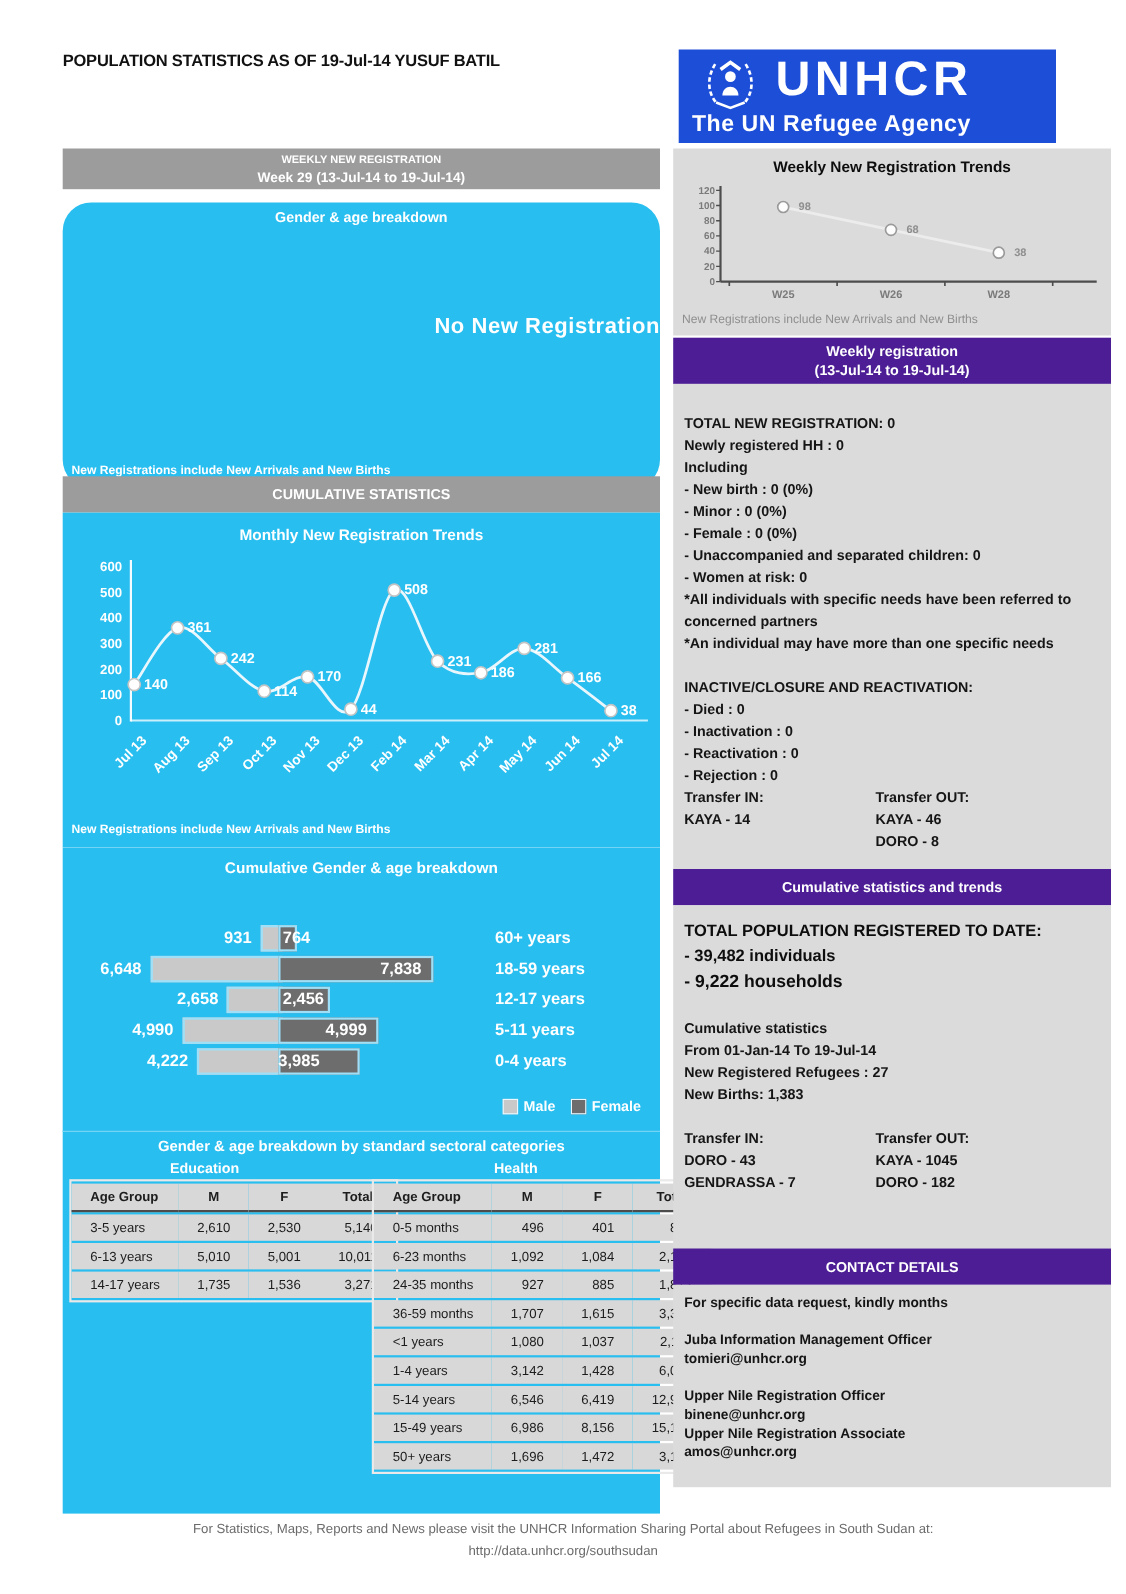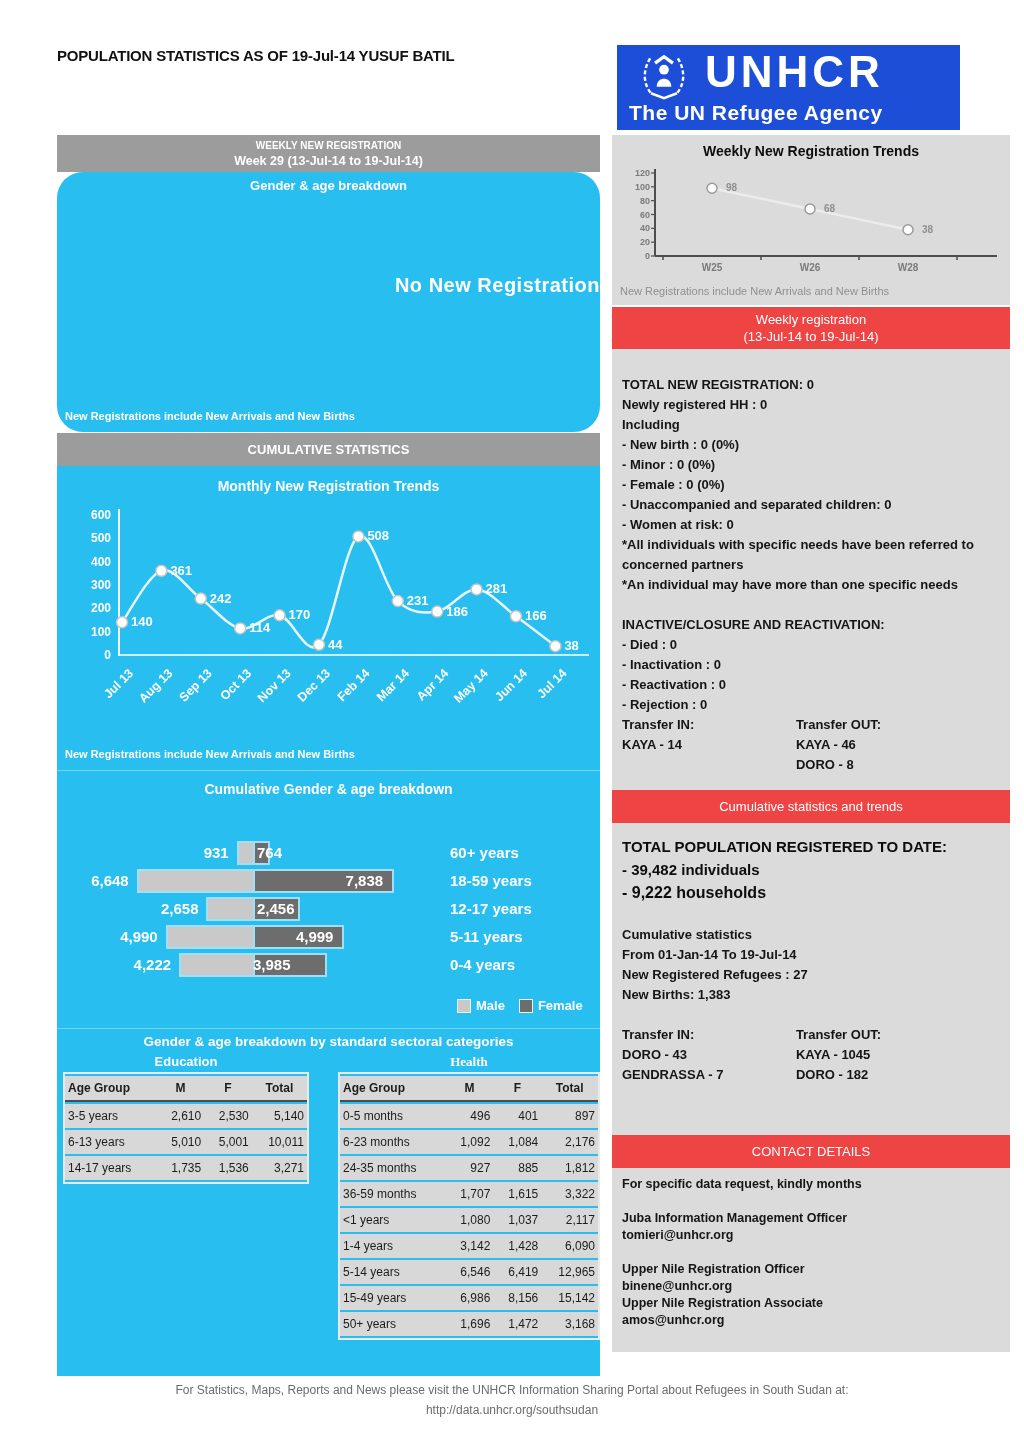--- a/index.html
+++ b/index.html
@@ -13,21 +13,21 @@
   .logo-name{position:absolute;left:88px;top:2px;font-size:44px;font-weight:bold;letter-spacing:4px;}
   .logo-tagline{position:absolute;left:12px;bottom:5px;font-size:21px;font-weight:bold;letter-spacing:0.5px;}
   .logo-emblem{position:absolute;left:18px;top:6px;width:58px;height:52px;}
 
   
   .gray-head{background:#9C9C9C;color:#fff;text-align:center;font-weight:bold;}
   .lh1{left:57px;top:135px;width:543px;height:37px;padding-top:2px;box-sizing:border-box;}
   .lh1 .l1{font-size:10px;line-height:17px;}
   .lh1 .l2{font-size:12.5px;line-height:15px;}
   .cyan{background:#28BEF0;color:#fff;}
-  .panel-weekly-left{left:57px;top:172px;width:543px;height:260px;border-radius:26px;}
+  .panel-weekly-left{left:57px;top:184px;width:543px;height:260px;border-radius:26px;}
   .sub-title{position:absolute;top:6px;left:0;width:100%;text-align:center;font-size:13px;font-weight:bold;}
   .no-reg{position:absolute;top:102px;left:0;width:100%;text-align:right;font-size:20px;font-weight:bold;letter-spacing:0.5px;}
   .footnote{position:absolute;left:8px;bottom:10px;font-size:11px;font-weight:bold;}
   .lh2{left:57px;top:433px;width:543px;height:33px;font-size:13px;line-height:33px;}
   .panel-monthly{left:57px;top:466px;width:543px;height:304px;}
   .chart-title-cyan{position:absolute;top:12px;left:0;width:100%;text-align:center;font-size:14px;font-weight:bold;}
   #monthly-svg{position:absolute;left:0;top:24px;}
   .panel-pyramid{left:57px;top:770px;width:543px;height:258px;border-top:1px solid rgba(255,255,255,0.35);}
   .pyr-row{position:absolute;left:0;width:543px;height:24px;}
   .pyr-bar{position:absolute;top:0;height:20px;border:2px solid #9FE0F8;}
@@ -35,37 +35,37 @@
   .pyr-bar.female{background:#6D6D6D;}
   .pyr-label{position:absolute;top:3px;font-size:15px;font-weight:bold;color:#fff;white-space:nowrap;}
   .pyr-age{position:absolute;left:393px;top:3px;font-size:15px;font-weight:bold;color:#fff;white-space:nowrap;}
   .pyr-legend{position:absolute;left:400px;top:227px;display:flex;gap:14px;font-size:13px;font-weight:bold;color:#fff;}
   .leg-item{display:flex;align-items:center;gap:5px;}
   .leg-swatch{width:12px;height:12px;border:1px solid #E8F8FE;display:inline-block;}
   .panel-sectoral{left:57px;top:1028px;width:543px;height:347px;border-top:1px solid rgba(255,255,255,0.35);}
   .sec-main-title{position:absolute;top:5px;left:0;width:100%;text-align:center;font-size:13.5px;font-weight:bold;}
   .sec-sub{position:absolute;top:25px;text-align:center;font-size:13px;font-weight:bold;}
   .sec-sub.edu{left:6px;width:246px;}
-  .sec-sub.hea{left:281px;width:262px;font-family:Liberation Serif, serif;}
+  .sec-sub.hea{left:281px;width:262px;}
   .sec-table-wrap{position:absolute;top:43px;}
   .sec-table-wrap.edu{left:6px;width:246px;}
   .sec-table-wrap.hea{left:281px;width:262px;}
   table.sec{border-collapse:separate;border-spacing:0 2px;width:100%;border:2px solid #E9E9E9;}
-  table.sec td{background:#D8D8D8;font-size:12px;color:#1c1c1c;padding:5px 3px;white-space:nowrap;}
+  table.sec td{background:#D8D8D8;font-size:12px;color:#1c1c1c;padding:5px 17px;white-space:nowrap;}
   table.sec td.th{font-weight:bold;border-bottom:2px solid #4c4c4c;text-align:center;}
   table.sec td.th:first-child{text-align:left;}
   table.sec td.num{text-align:right;}
 
   
   .rpanel{background:#DBDBDB;}
   .panel-weekly-chart{left:612px;top:135px;width:398px;height:170px;}
   .r-chart-title{position:absolute;top:8px;left:0;width:100%;text-align:center;font-size:14px;font-weight:bold;color:#0d0d0d;}
   #weekly-svg{position:absolute;left:0;top:26px;}
   .r-caption{position:absolute;left:8px;bottom:8px;font-size:11px;color:#8F8F8F;}
-  .rh{background:#ef4444;color:#fff;text-align:center;font-weight:normal;}
+  .rh{background:#4c1d95;color:#fff;text-align:center;font-weight:bold;}
   .rh-weekly{left:612px;top:307px;width:398px;height:42px;padding-top:4px;box-sizing:border-box;font-size:13px;line-height:17px;}
   .panel-weekly-stats{left:612px;top:349px;width:398px;height:441px;padding:26px 10px 0;box-sizing:border-box;}
   .r-line{font-size:13px;font-weight:bold;color:#151515;line-height:20px;}
   .r-spacer{height:20px;}
   .transfer-grid{display:grid;grid-template-columns:46% 54%;}
   .rh-cum{left:612px;top:790px;width:398px;height:33px;font-size:13px;line-height:33px;}
   .panel-cum{left:612px;top:823px;width:398px;height:312px;padding:12px 10px 0;box-sizing:border-box;}
   .big-line{font-size:15px;font-weight:bold;color:#0d0d0d;line-height:23px;}
   .hh-line{font-size:16px;font-weight:bold;color:#0d0d0d;line-height:24px;}
   .fh-line{font-size:13.5px;font-weight:bold;color:#151515;line-height:21px;}

